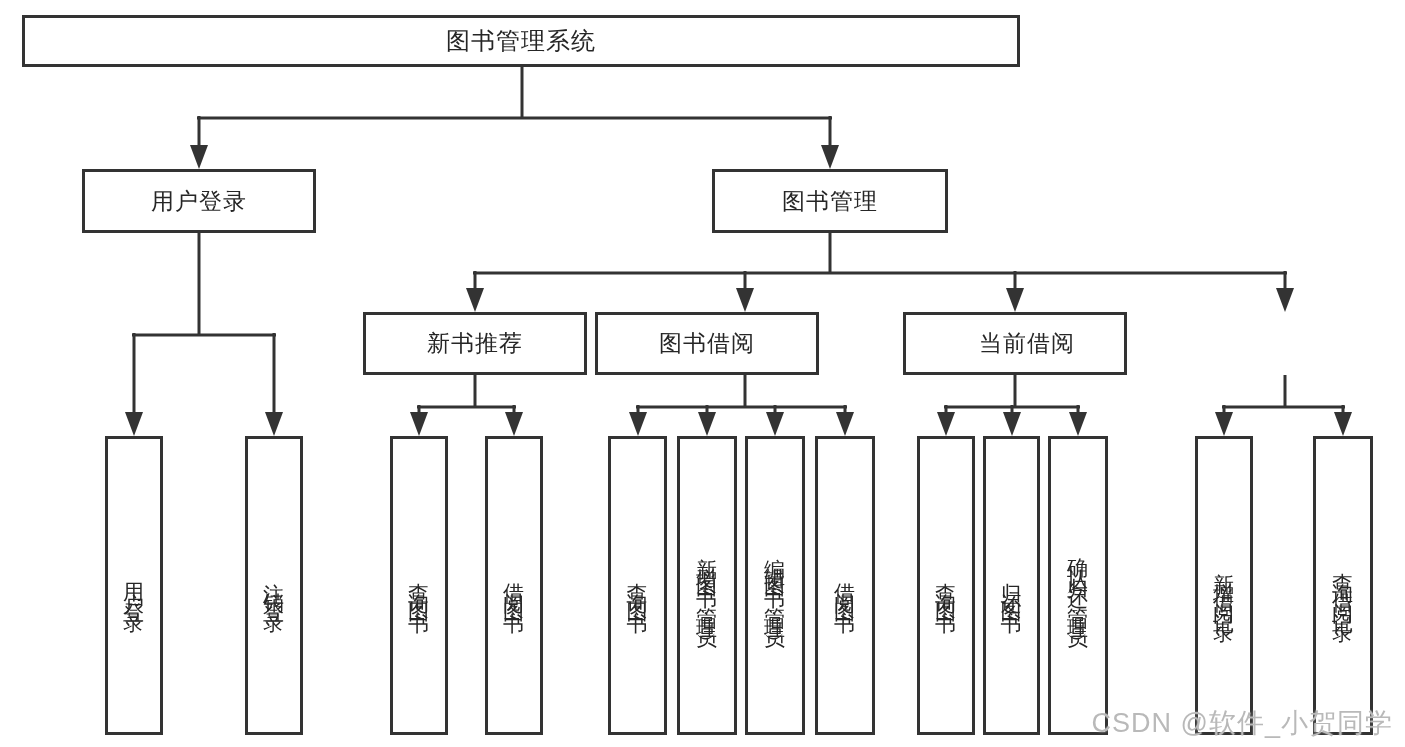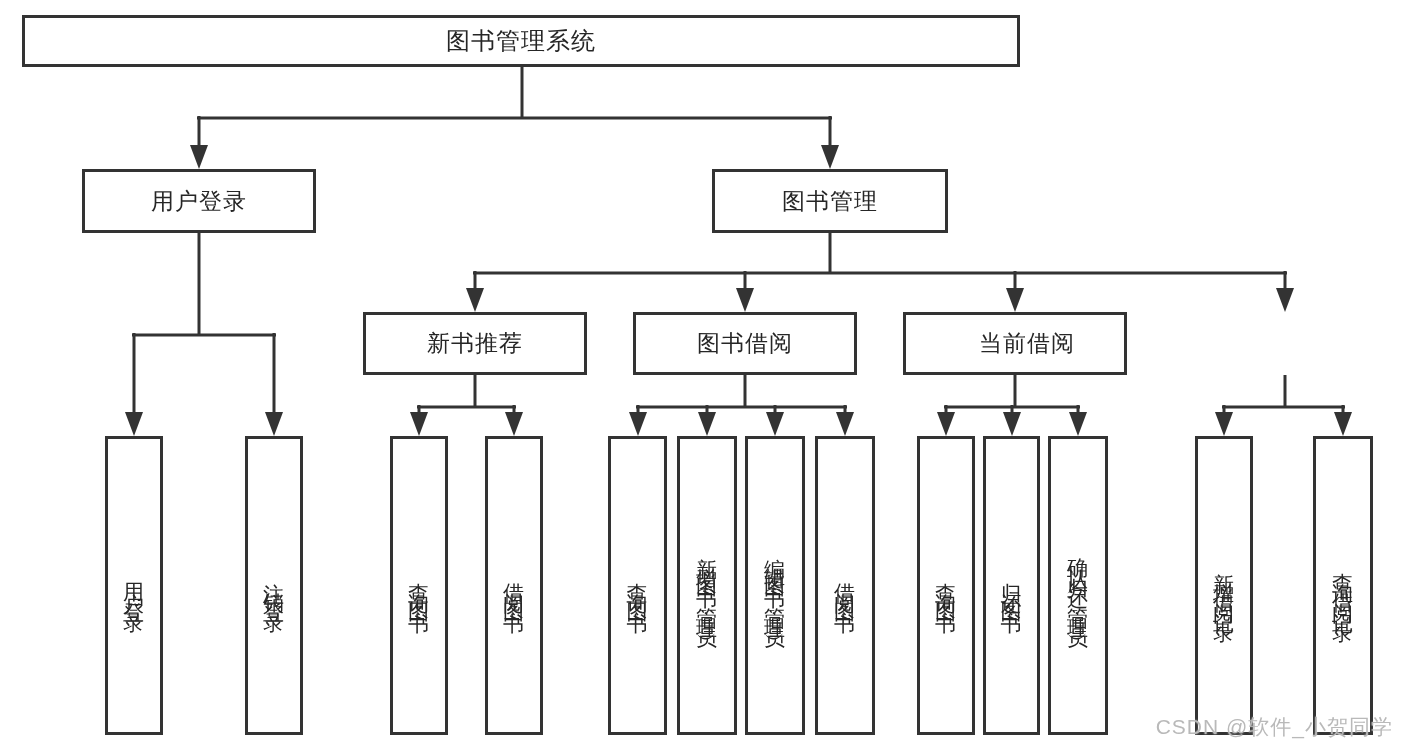--- a/index.html
+++ b/index.html
@@ -48,21 +48,21 @@
     text-orientation: mixed;
     font-size: 21px;
     letter-spacing: 10px;
     line-height: 1;
     white-space: nowrap;
   }
   .watermark {
     position: absolute;
     right: 12px;
     bottom: 6px;
-    font-size: 21px;
+    font-size: 27px;
     color: var(--watermark);
     letter-spacing: 1px;
     text-shadow: 0 0 2px rgba(255,255,255,0.8);
   }
 </style>
 </head>
 <body>
 
 <div class="canvas">
 
@@ -135,21 +135,21 @@
   <div class="box" style="left:82px; top:169px; width:234px; height:64px;">
     <span>用户登录</span>
   </div>
   <div class="box" style="left:712px; top:169px; width:236px; height:64px;">
     <span>图书管理</span>
   </div>
 
   <div class="box" style="left:363px; top:312px; width:224px; height:63px;">
     <span>新书推荐</span>
   </div>
-  <div class="box" style="left:633px; top:312px; width:224px; height:63px;">
+  <div class="box" style="left:595px; top:312px; width:224px; height:63px;">
     <span>图书借阅</span>
   </div>
   <div class="box" style="left:903px; top:312px; width:224px; height:63px;padding-left:24px;">
     <span>当前借阅</span>
   </div>
 
   <div class="box vbox" style="left:105px; top:436px; width:58px; height:299px;">
     <span>用户登录</span>
   </div>
   <div class="box vbox" style="left:245px; top:436px; width:58px; height:299px;">

